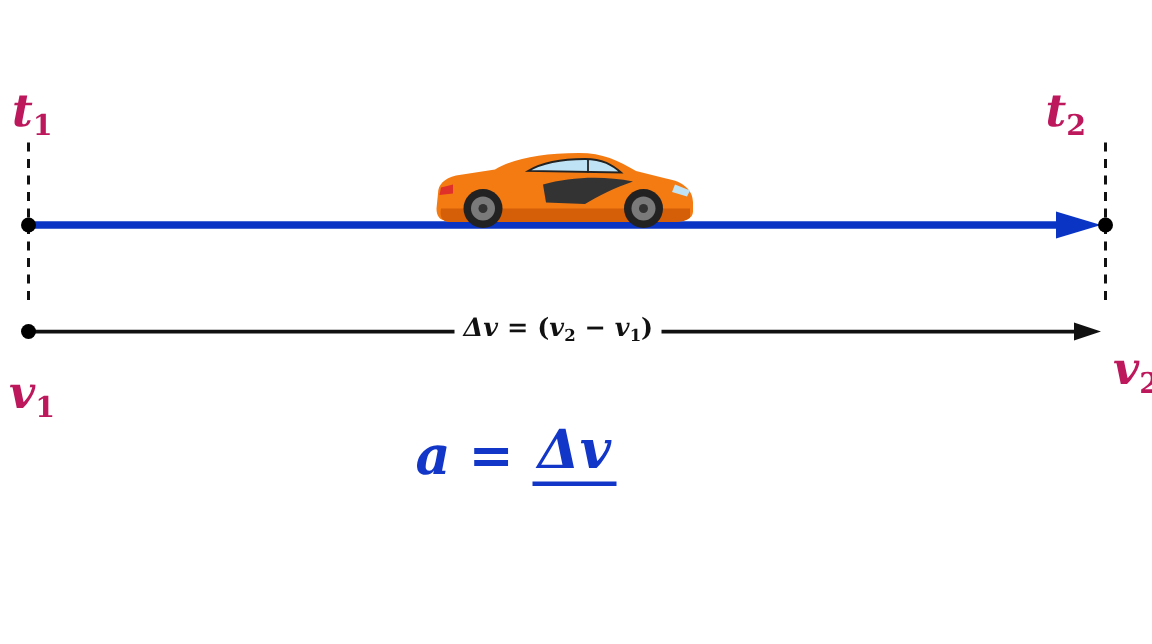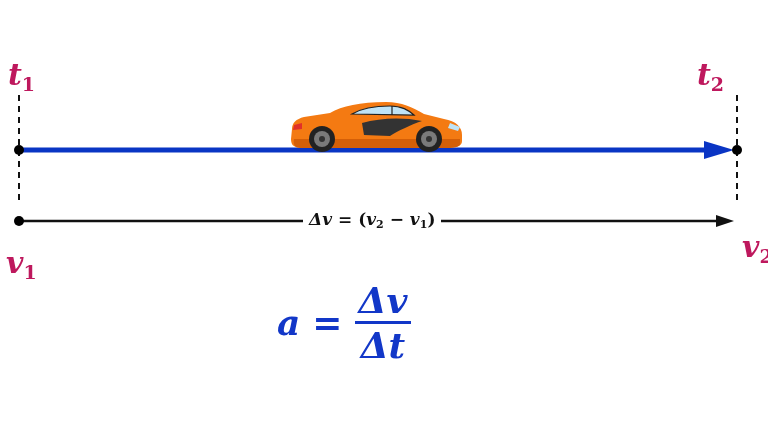--- a/index.html
+++ b/index.html
@@ -80,15 +80,14 @@
   <span style="font-style:normal">−</span>
   <span>v</span><sub>1</sub><span style="font-style:normal">)</span>
 </div>
 
 <div class="abs formula math" style="left:277px; top:282px; display:flex; align-items:center;">
   <span>a</span>
   <span style="font-style:normal; margin:0 12px;">=</span>
   <span class="frac">
     <span class="num">Δv</span>
     <span class="bar"></span>
-    <span class="den">Δt</span>
   </span>
 </div>
 
 </body></html>

